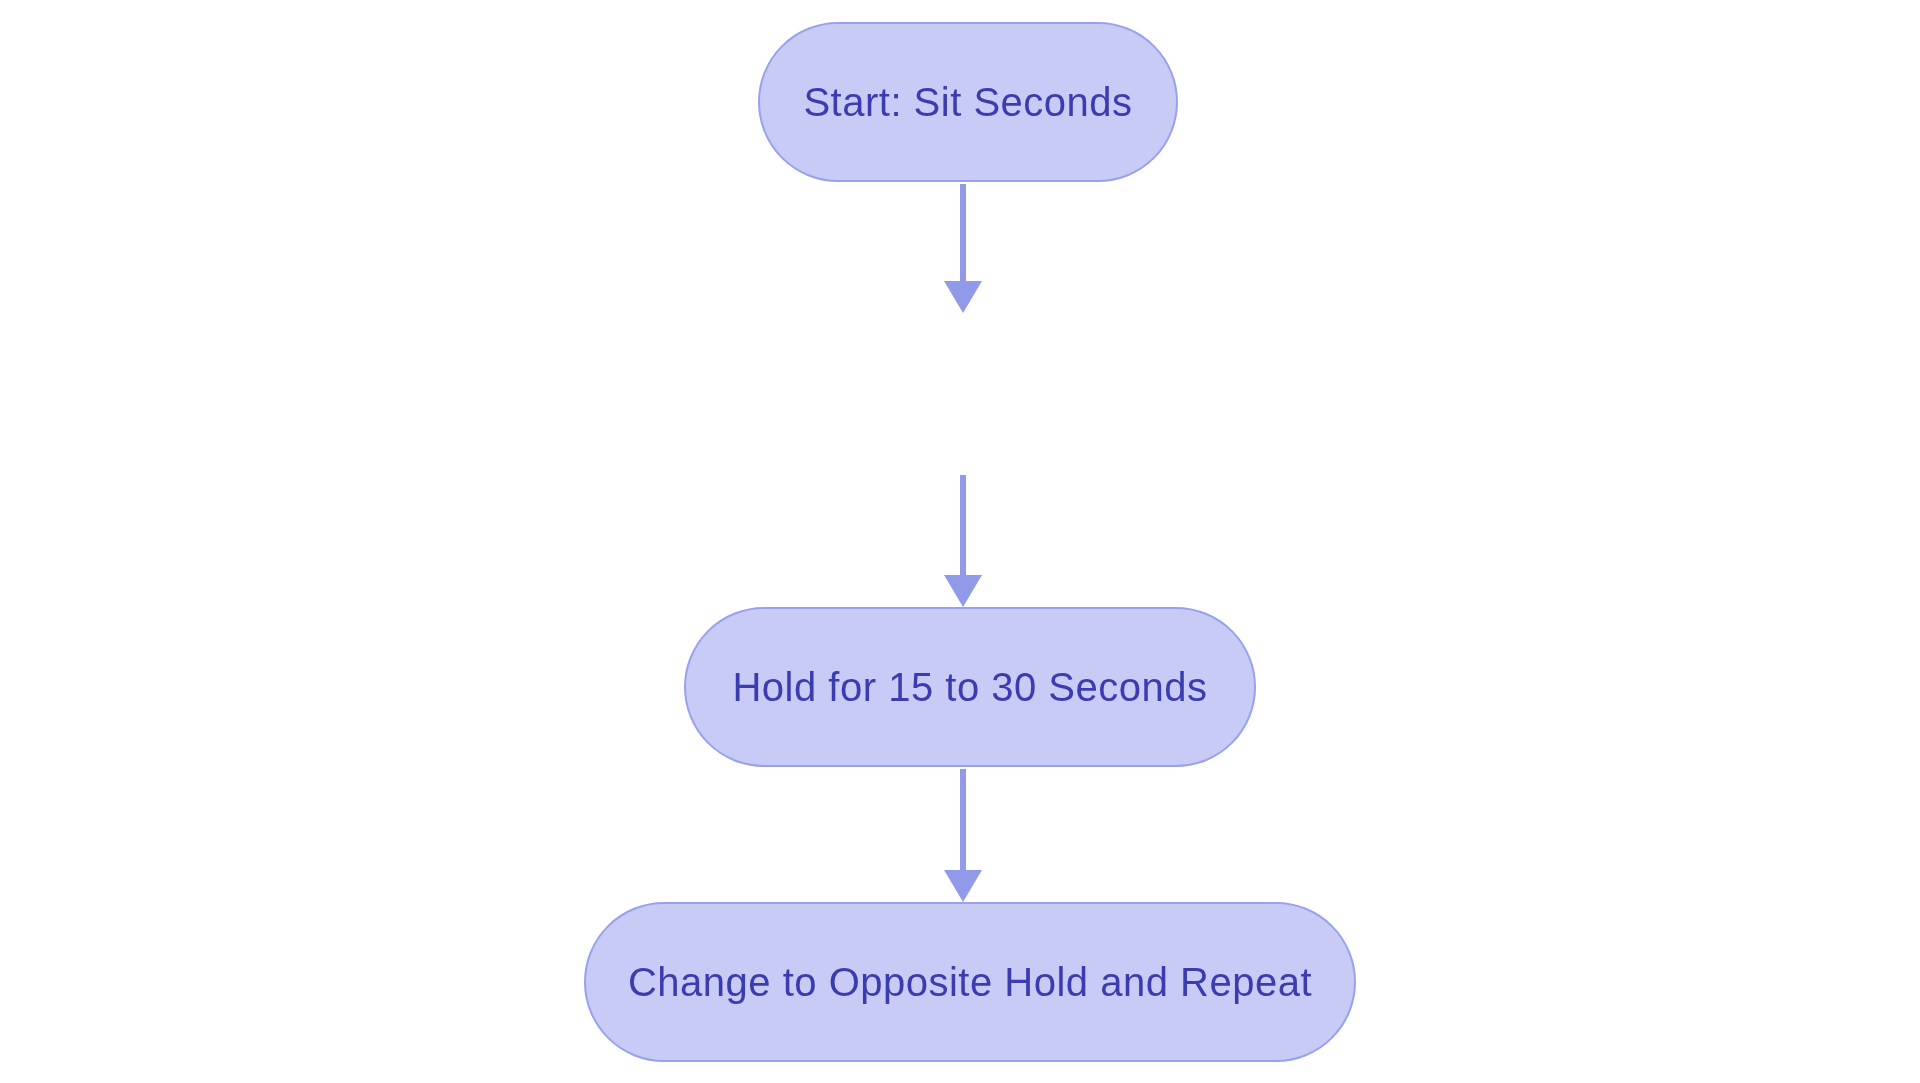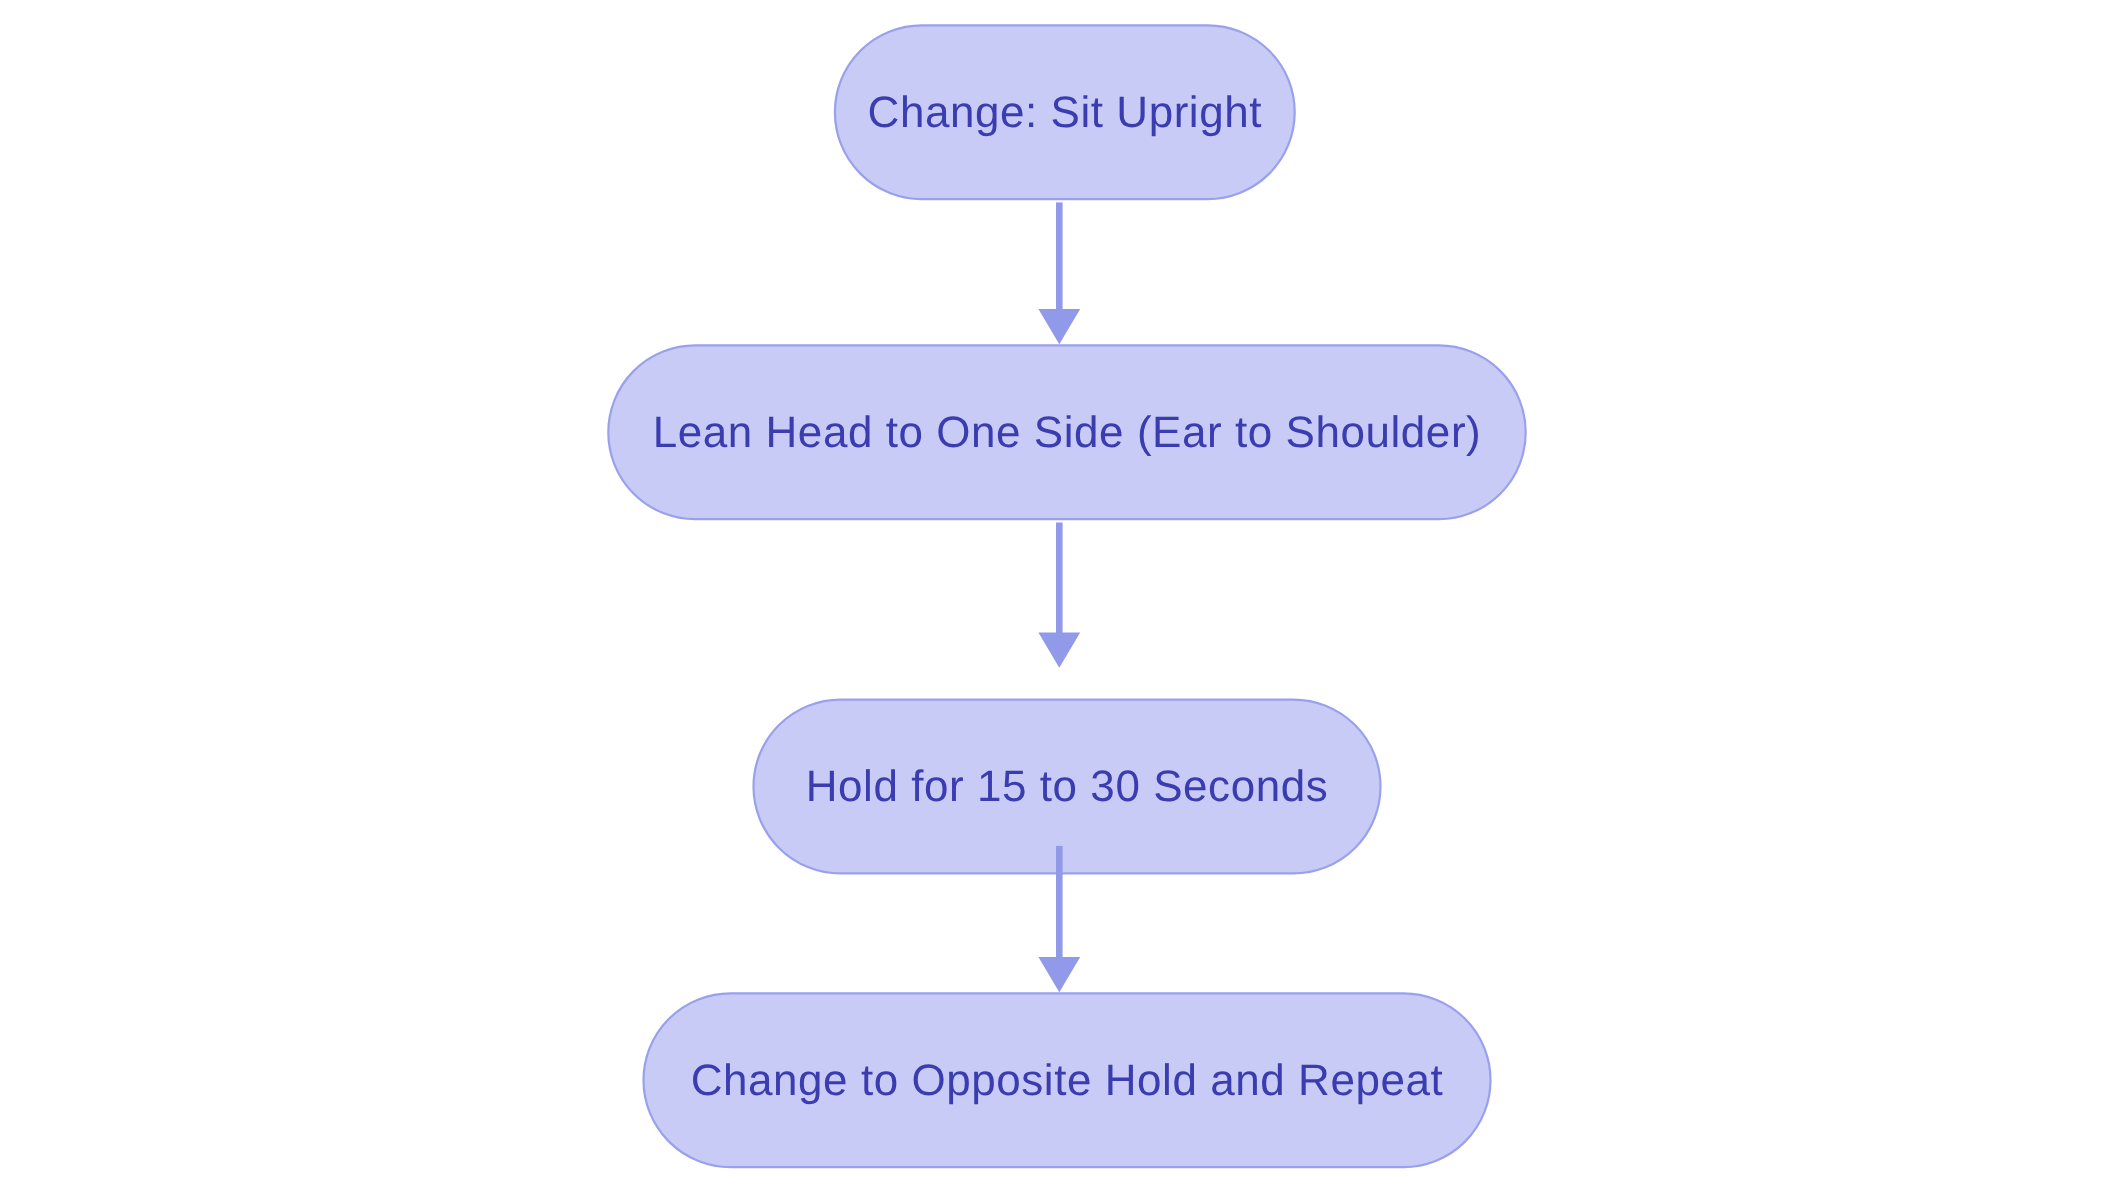--- a/index.html
+++ b/index.html
@@ -29,21 +29,21 @@
   .node .label {
     color: var(--node-text, #3b3caf);
     font-size: 40px;
     font-weight: 400;
     letter-spacing: 0.5px;
     white-space: nowrap;
     text-align: center;
   }
   .node-1 { left: 758px; top: 22px;  width: 420px; }
   .node-2 { left: 552px; top: 313px; width: 836px; }
-  .node-3 { left: 684px; top: 607px; width: 572px; margin-top: 28px; }
+  .node-3 { left: 684px; top: 607px; width: 572px; }
   .node-4 { left: 584px; top: 902px; width: 772px; }
 
   .flow-arrow {
     position: absolute;
     left: 944px;            
     width: 38px;
     display: flex;
     flex-direction: column;
     align-items: center;
   }
@@ -63,31 +63,28 @@
     border-top: 32px solid var(--arrow, #909ae9);
     margin-top: -1px;
   }
 </style>
 </head>
 <body>
 
 <div class="canvas">
 
   <div class="node node-1">
-    <span class="label">Change: Sit Upright</span>
+    <span class="label">Start: Sit Seconds</span>
   </div>
 
   <div class="flow-arrow arrow-1">
     <div class="arrow-stem"></div>
     <div class="arrow-head"></div>
   </div>
 
-  <div class="node node-2">
-    <span class="label">Lean Head to One Side (Ear to Shoulder)</span>
-  </div>
 
   <div class="flow-arrow arrow-2">
     <div class="arrow-stem"></div>
     <div class="arrow-head"></div>
   </div>
 
   <div class="node node-3">
     <span class="label">Hold for 15 to 30 Seconds</span>
   </div>
 

